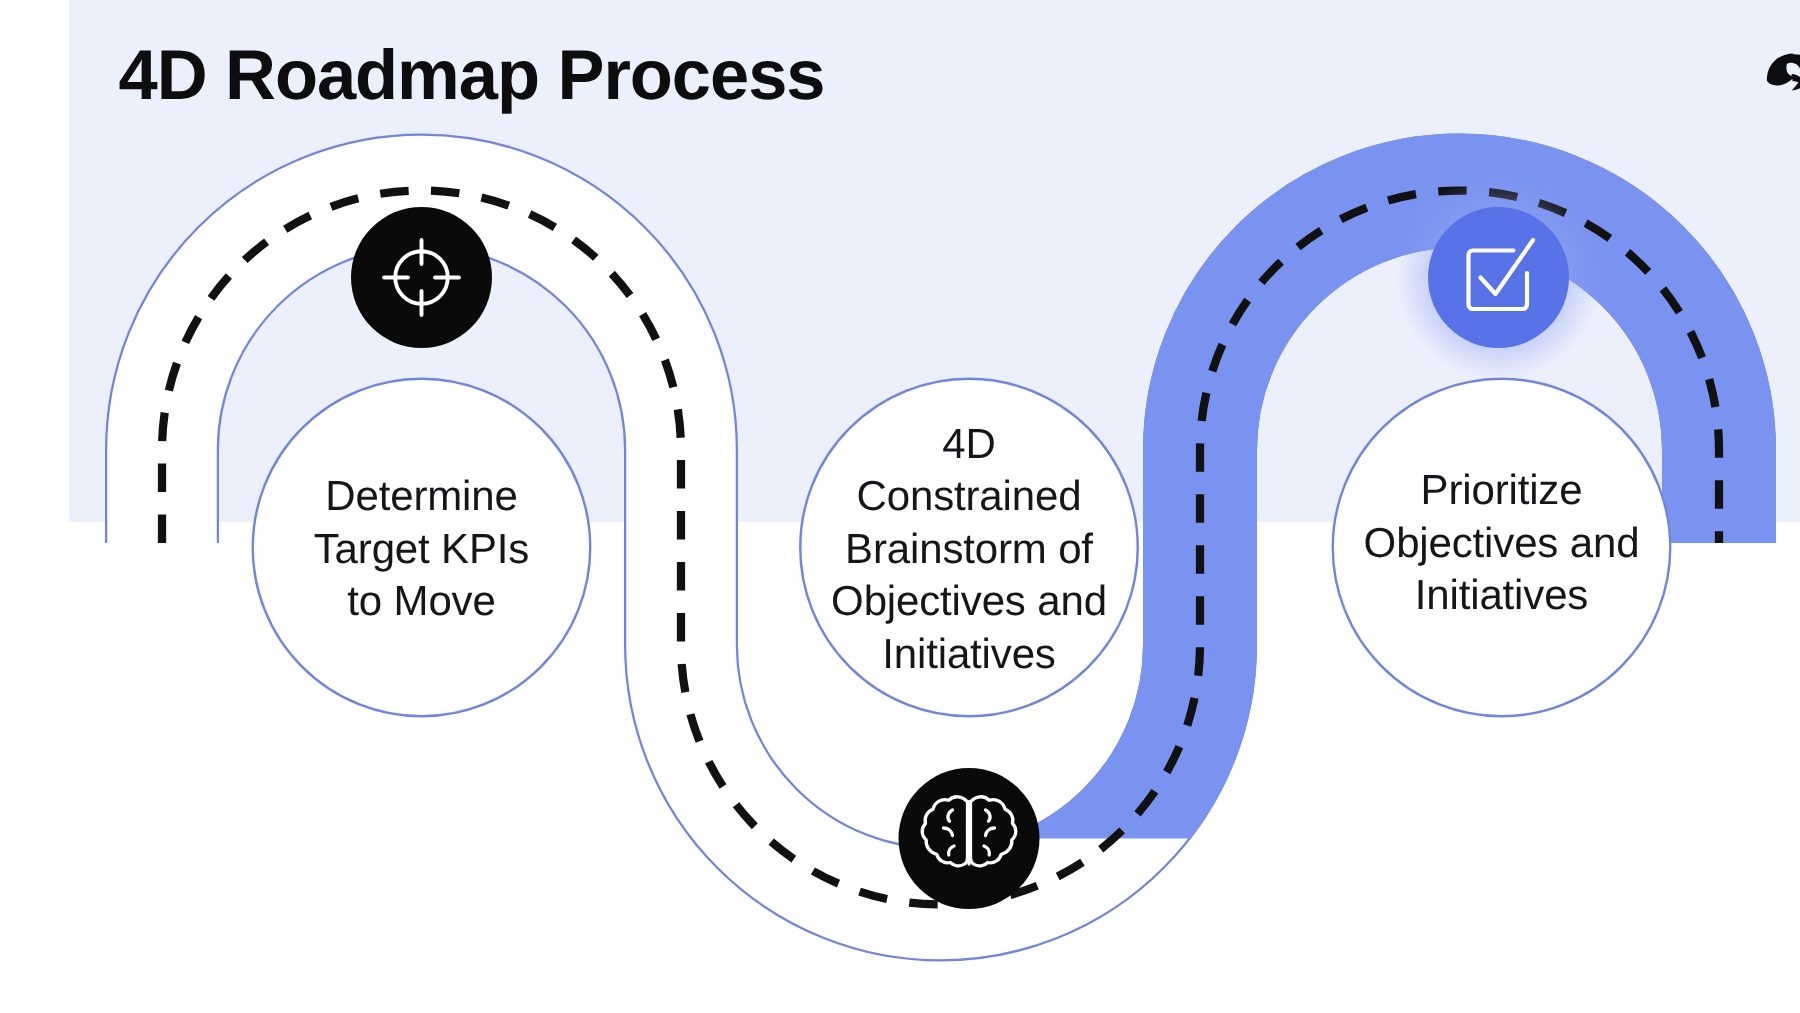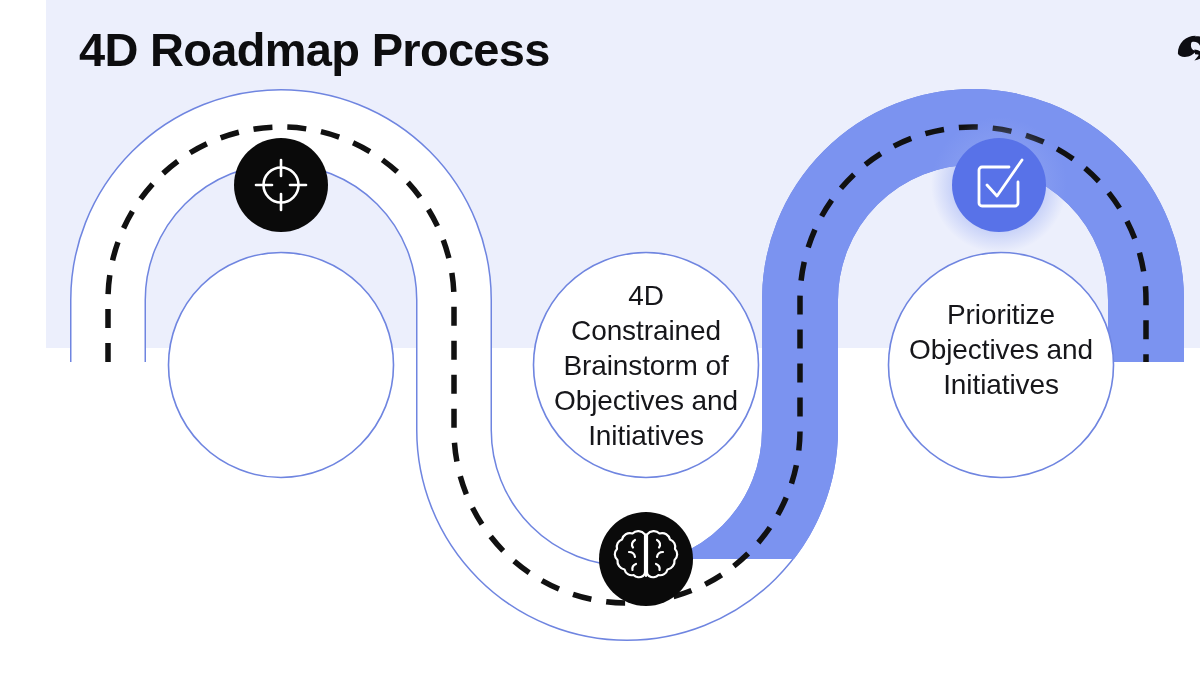--- a/index.html
+++ b/index.html
@@ -69,21 +69,21 @@
     font-size: 28px;
     line-height: 35px;
     color: #16161a;
     font-weight: 400;
     letter-spacing: -0.1px;
     pointer-events: none;
     white-space: pre-line;
   }
   #label-0 { left: 120px; width: 230px; top: 313px; }
   #label-1 { left: 487px; width: 226px; top: 278px; }
-  #label-2 { left: 840px; width: 230px; top: 297px; }
+  #label-2 { left: 840px; width: 230px; top: 309px; }
 </style>
 </head>
 <body>
 
 <div id="slide">
 
   <div class="bg-band"></div>
   <div class="bg-lower"></div>
 
   <div class="title">4D Roadmap Process</div>
@@ -184,20 +184,23 @@
     <g>
       <circle cx="953" cy="185" r="68" fill="url(#badgeGlow)"></circle>
       <circle cx="953" cy="185" r="47" fill="#5872e8"></circle>
       <g fill="none" stroke="#ffffff" stroke-width="2.8" stroke-linecap="round" stroke-linejoin="round">
         <path d="M963,167 H936 a3,3 0 0 0 -3,3 v33 a3,3 0 0 0 3,3 h33 a3,3 0 0 0 3,-3 v-21"></path>
         <path d="M941,185 L951,196 L976,160"></path>
       </g>
     </g>
   </svg>
 
+  <div class="node-label" id="label-0">Determine
+Target KPIs
+to Move</div>
   <div class="node-label" id="label-1">4D
 Constrained
 Brainstorm of
 Objectives and
 Initiatives</div>
   <div class="node-label" id="label-2">Prioritize
 Objectives and
 Initiatives</div>
 
 </div>

